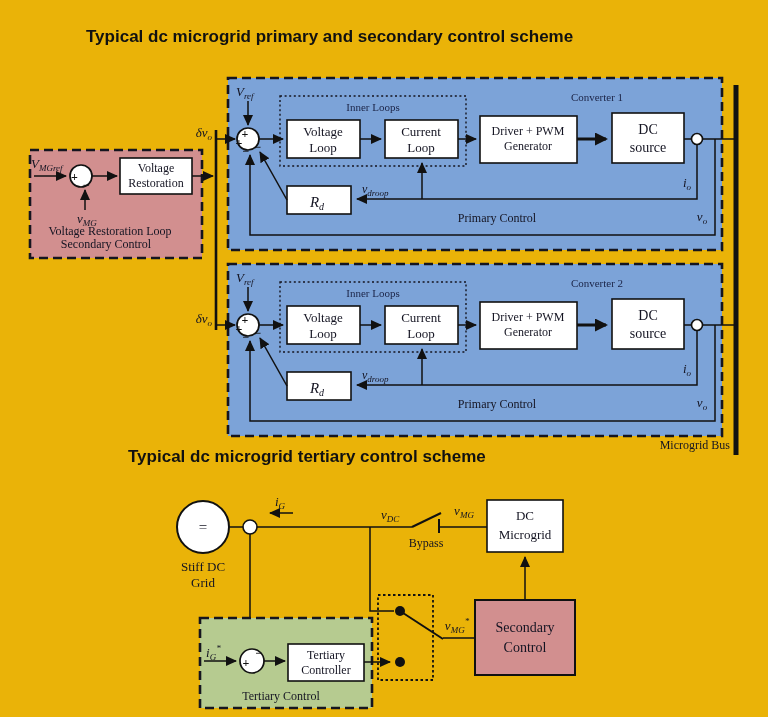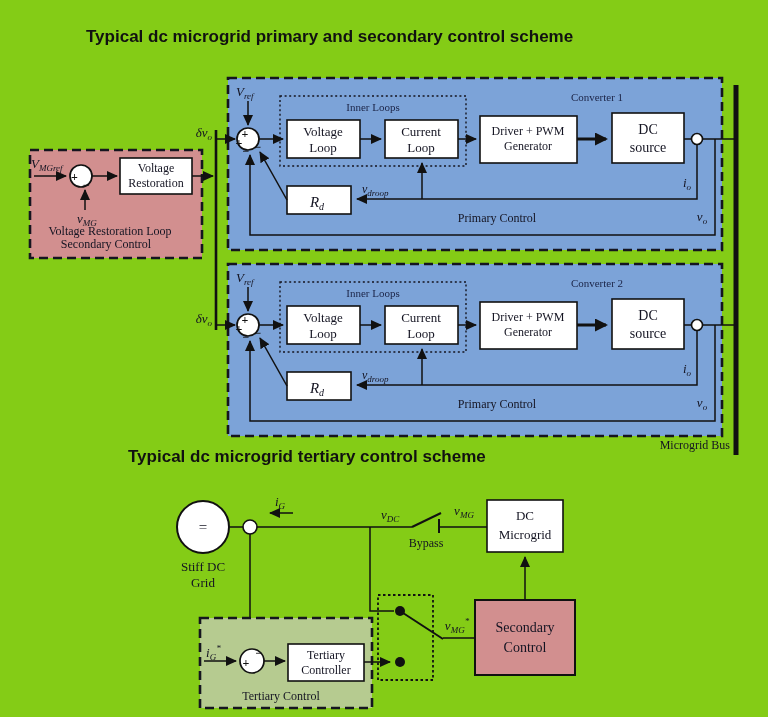--- a/index.html
+++ b/index.html
@@ -1,16 +1,16 @@
 <!DOCTYPE html>
 <html><head>
 <meta charset="utf-8">
 <style>
   html,body{margin:0;padding:0;background:#fff;}
-  .stage{position:relative;width:768px;height:717px;background:#84cc16;overflow:hidden;}
+  .stage{position:relative;width:768px;height:717px;background:#eab308;overflow:hidden;}
   svg{display:block;}
   .title{font-family:"Liberation Sans",sans-serif;font-weight:bold;font-size:17px;fill:#111;}
   .ts{font-family:"Liberation Serif","DejaVu Serif",serif;fill:#141422;}
   .it{font-style:italic;}
   .s9{font-size:9px;}.s10{font-size:10px;}.s11{font-size:11px;}.s12{font-size:12px;}
   .s13{font-size:13px;}.s14{font-size:14px;}.s15{font-size:15px;}
   .mid{text-anchor:middle;}.end{text-anchor:end;}
   .navy{fill:#1b2447;}
   .sign{font-family:"Liberation Serif","DejaVu Serif",serif;font-size:12px;font-weight:bold;fill:#111;}
   .w{stroke:#111;fill:none;stroke-width:1.5;}

